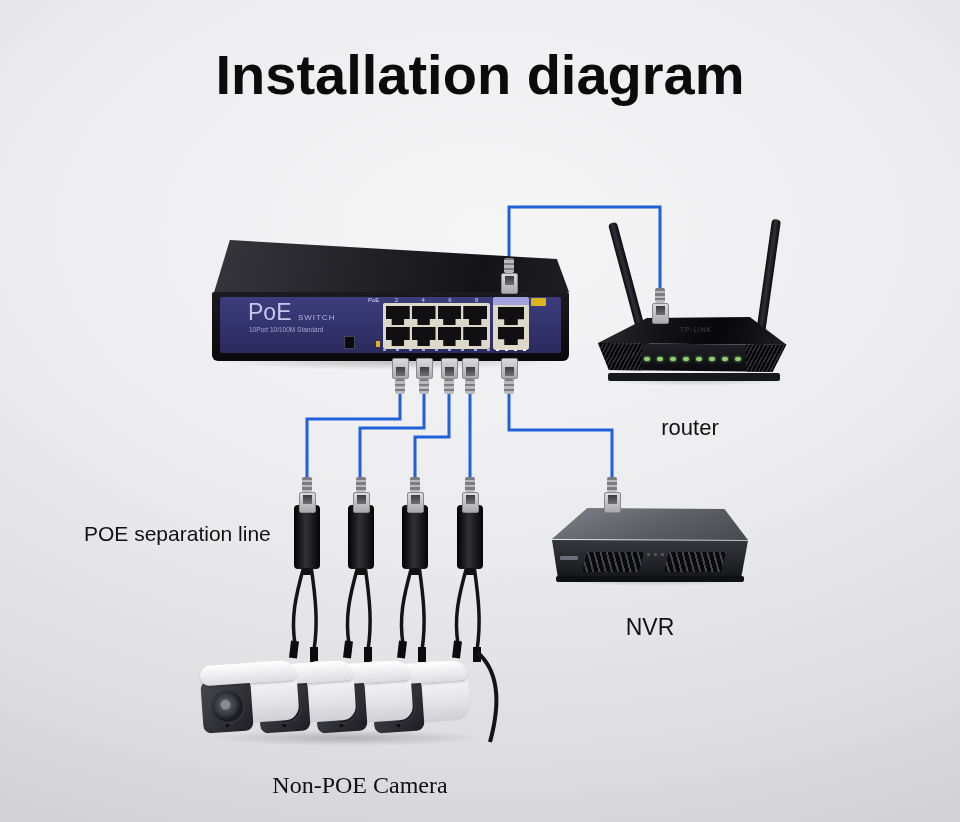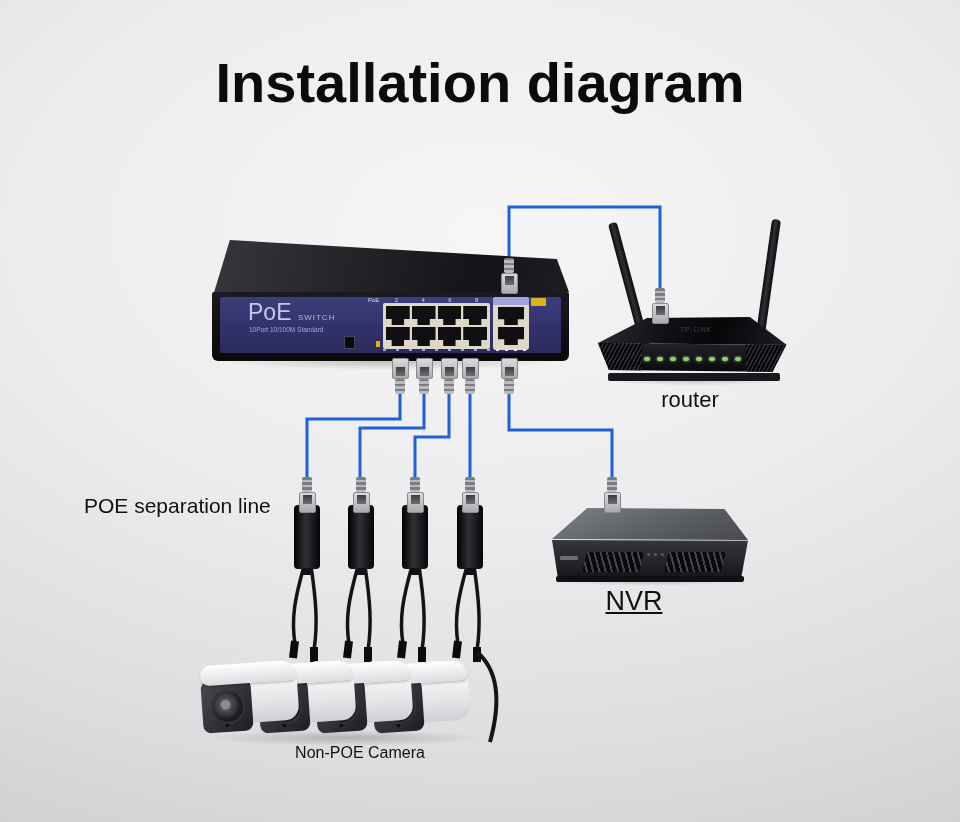--- a/index.html
+++ b/index.html
@@ -3,31 +3,31 @@
 <meta charset="utf-8">
 <style>
   html,body{margin:0;padding:0;background:#c9c9cc;}
   .stage{
     position:relative;width:960px;height:822px;overflow:hidden;
     font-family:"Liberation Sans","DejaVu Sans",sans-serif;
     background:radial-gradient(ellipse 130% 95% at 50% 28%, #f6f6f7 0%, #ececee 38%, #dddddf 68%, #c7c7ca 100%);
   }
   .title{
     position:absolute;left:0;top:42px;width:960px;text-align:center;
-    font-size:56px;font-weight:bold;color:#0b0b0b;letter-spacing:0px;margin-top:8px;
+    font-size:56px;font-weight:bold;color:#0b0b0b;letter-spacing:0px;
   }
   .subtitle{
     position:absolute;left:0;top:124px;width:960px;text-align:center;
     font-size:24px;color:#151515;
   }
-  .dev-label{position:absolute;color:#111;text-align:center;}
+  .dev-label{position:absolute;color:#111;text-align:center;margin-top:28px;}
   .label-router{left:630px;top:387px;width:120px;font-size:22px;}
-  .label-nvr{left:582px;top:586px;width:104px;font-size:27px;text-decoration:underline;}
+  .label-nvr{left:598px;top:586px;width:104px;font-size:23px;}
   .label-splitter{left:84px;top:494px;width:210px;font-size:21px;text-align:left;}
-  .label-camera{left:230px;top:744px;width:260px;font-size:16px;}
+  .label-camera{left:230px;top:744px;width:260px;font-size:24px;font-family:Liberation Serif, serif;}
 
   svg.wires{position:absolute;left:0;top:0;z-index:2;}
   .wire{stroke:var(--wire-blue,#2160d8);stroke-width:3;fill:none;}
   .cord{stroke:#141414;stroke-width:3.5;fill:none;}
   .cord-cap{stroke:#0c0c0c;stroke-width:8;fill:none;}
   .shadow{position:absolute;background:radial-gradient(ellipse at center, rgba(0,0,0,.20) 0%, rgba(0,0,0,0) 70%);z-index:1;}
 
   
   .rj45{position:absolute;width:16px;display:flex;flex-direction:column;align-items:center;z-index:4;}
   .rj45.up{flex-direction:column-reverse;}

